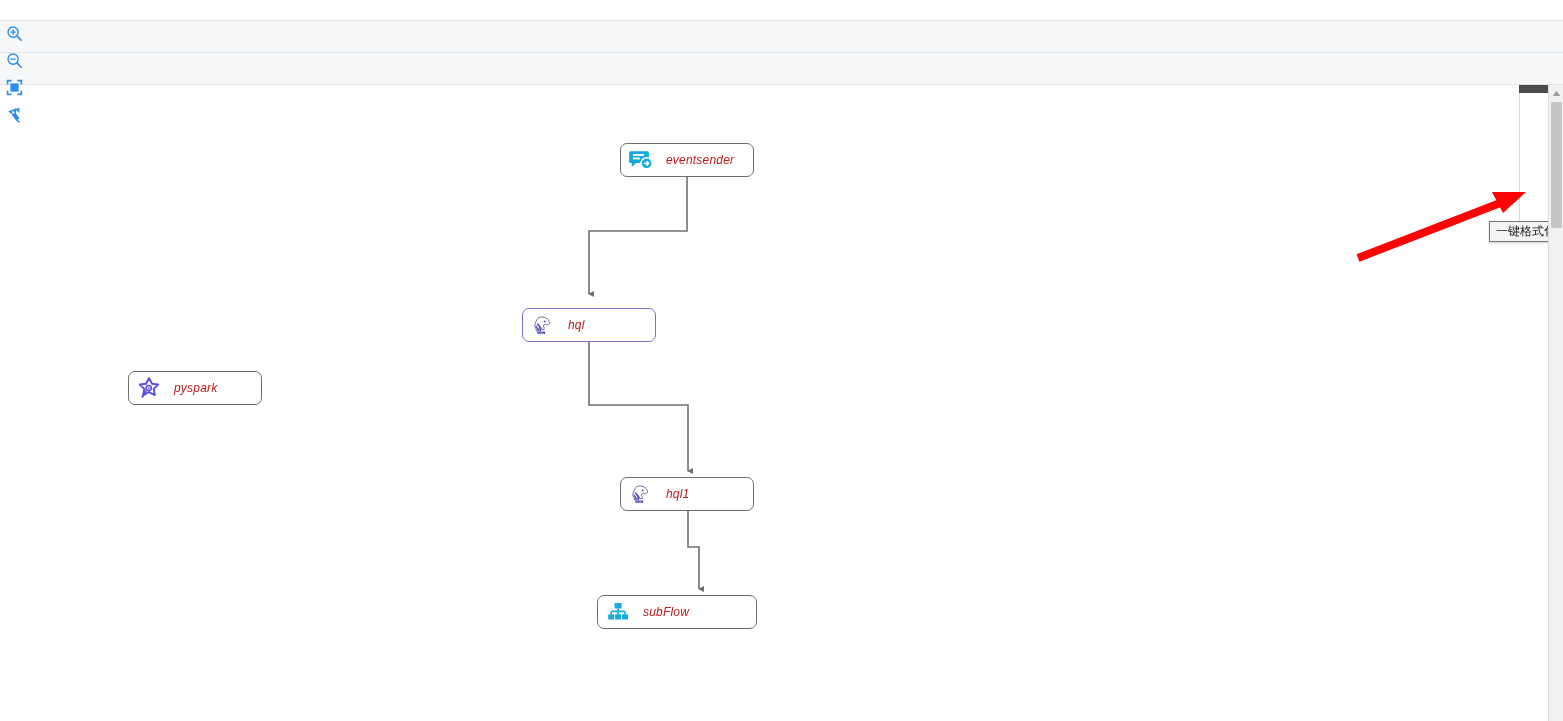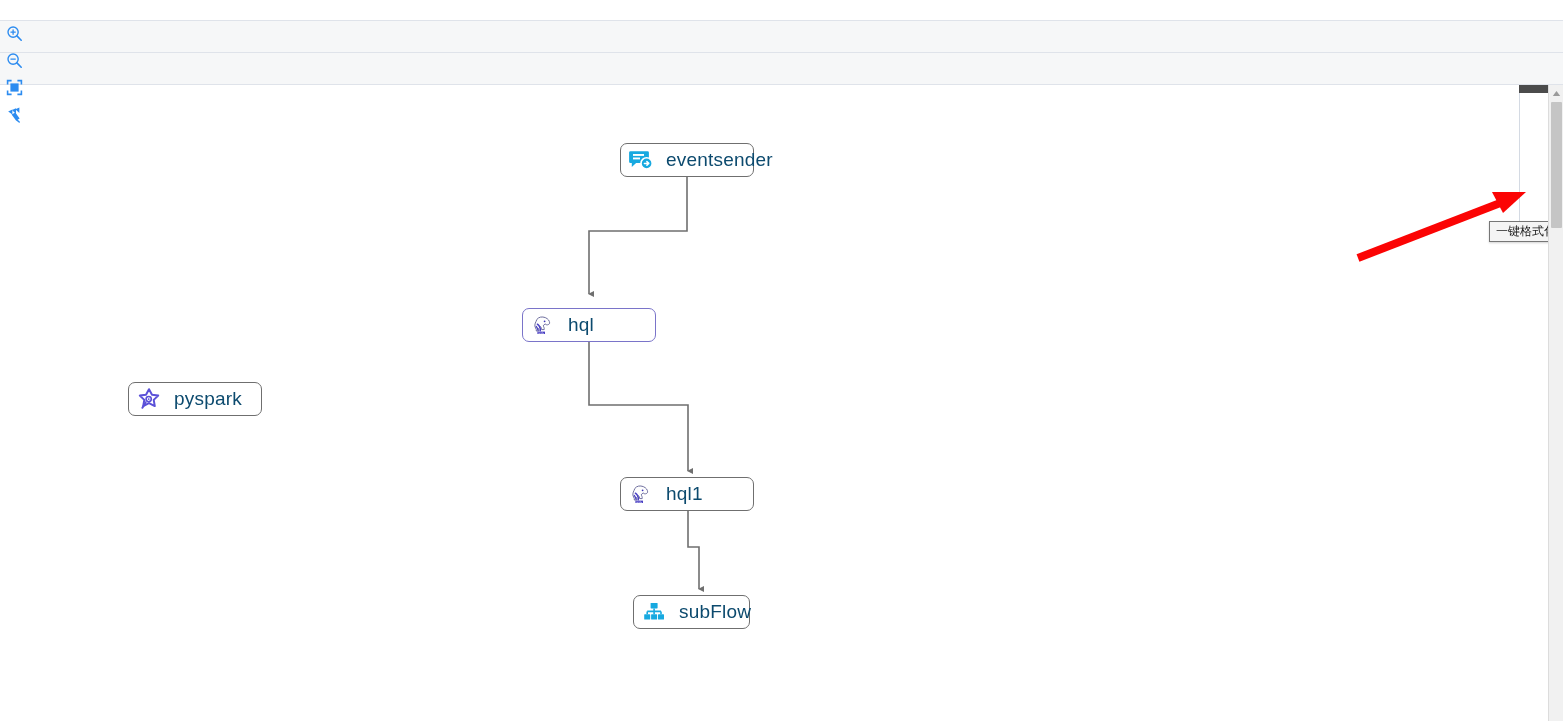--- a/index.html
+++ b/index.html
@@ -59,41 +59,42 @@
   .node.purple { border-color: #7a74c9; }
   .node .node-icon {
     width: 26px;
     height: 26px;
     flex: 0 0 26px;
     display: block;
     position: relative;
   }
   .node .node-label {
     margin-left: 12px;
-    font-size: 19px;
-    color: #0c4a6e;
+    font-size: 12px;
+    color: #b91c1c;
     white-space: nowrap;
     letter-spacing: .2px;
+    font-style: italic;
   }
   .node .caret {
     display: inline-block;
     width: 1px;
     height: 13px;
     background: #7b7fd6;
     margin-left: 1px;
     vertical-align: -2px;
   }
 
   
   #node-sql       { left: 123px; top: 171px; width: 134px; }
-  #node-pyspark   { left: 128px; top: 297px; width: 134px; }
+  #node-pyspark   { left: 128px; top: 286px; width: 134px; }
   #node-eventsender { left: 620px; top: 58px;  width: 134px; }
   #node-hql       { left: 522px; top: 203px; width: 134px; margin-top: 20px; }
   #node-hql1      { left: 620px; top: 392px; width: 134px; }
-  #node-subflow   { left: 633px; top: 510px; width: 117px; justify-content: space-between; }
+  #node-subflow   { left: 597px; top: 510px; width: 160px; }
 
   
   .edges {
     position: absolute;
     left: 0; top: 0;
     width: 1548px;
     height: 636px;
     pointer-events: none;
   }
 

